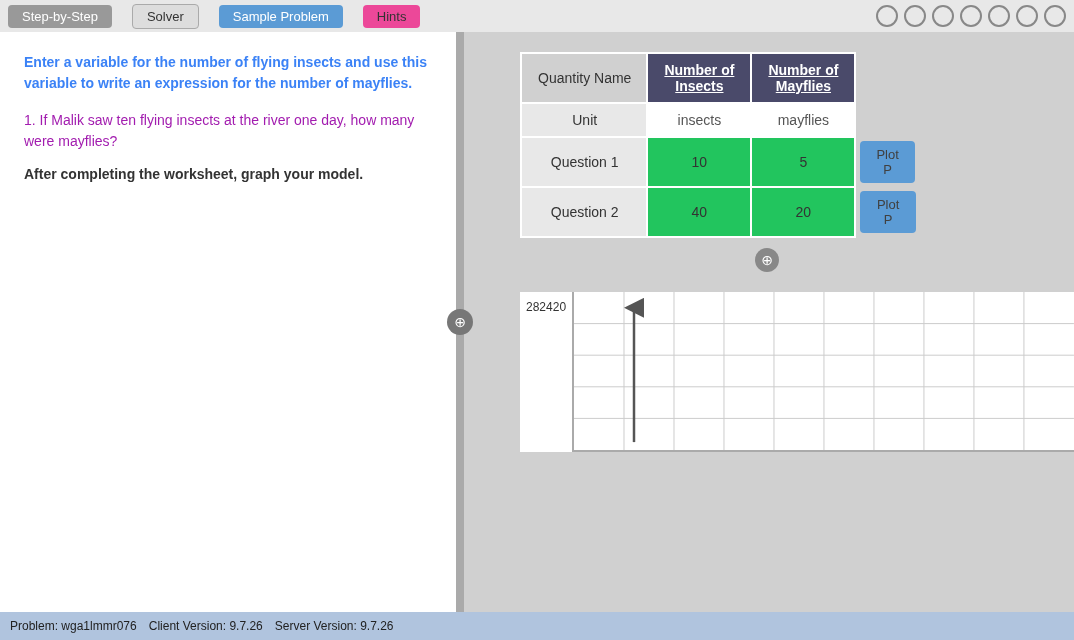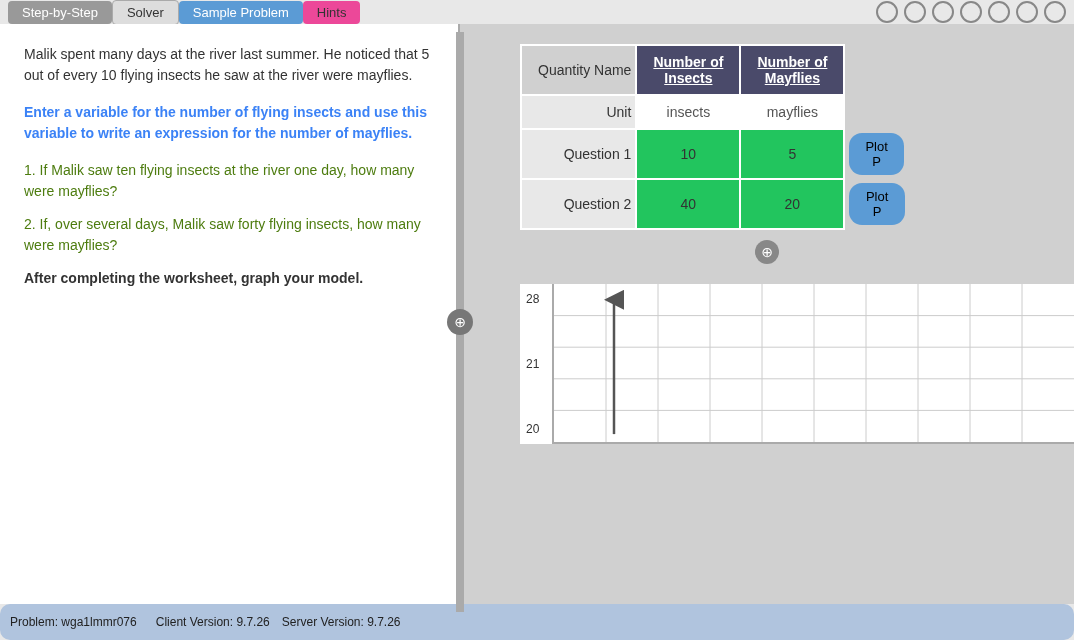--- a/index.html
+++ b/index.html
@@ -11,22 +11,22 @@
       overflow: hidden;
       position: relative;
     }
 
     
     .top-nav {
       display: flex;
       align-items: center;
       background: #e8e8e8;
       padding: 4px 8px;
-      gap: 0;
-      height: 24px;
+      gap: 20px;
+      height: 32px;
     }
     .nav-btn {
       padding: 4px 14px;
       border: none;
       border-radius: 4px;
       cursor: pointer;
       font-size: 13px;
       font-weight: 500;
     }
     .nav-btn.gray { background: #999; color: #fff; }
@@ -73,21 +73,21 @@
     }
     .bold-text {
       font-weight: bold;
       font-size: 14px;
       color: #3b82f6;
       line-height: 1.5;
       margin-bottom: 16px;
     }
     .question-text {
       font-size: 14px;
-      color: #4d7c0f;
+      color: #a21caf;
       line-height: 1.5;
       margin-bottom: 12px;
     }
     .final-text {
       font-weight: bold;
       font-size: 14px;
       color: #333;
       line-height: 1.5;
       margin-top: 12px;
     }
@@ -121,44 +121,43 @@
     .worksheet-table .header-dark {
       background: #4a4a6a;
       color: #fff;
       font-weight: bold;
       text-decoration: underline;
     }
     .worksheet-table .row-label {
       background: #e8e8e8;
       color: #333;
       font-weight: normal;
-      text-align: right;
-      padding-right: 4px;
+      padding-right: 15px;
     }
     .worksheet-table .cell-white {
       background: #22c55e;
       color: #333;
       min-width: 100px;
     }
     .worksheet-table .cell-unit {
       background: #fff;
       color: #555;
       font-style: normal;
     }
 
     
     .plot-btn {
       background: #5b9bd5;
-      color: #000000;
+      color: #404040;
       border: none;
       padding: 6px 16px;
       font-size: 13px;
       cursor: pointer;
       margin-left: 4px;
-      border-radius: 13px;
+      border-radius: 4px;
     }
 
     
     .drag-handle {
       position: absolute;
       left: -12px;
       top: 50%;
       transform: translateY(-50%);
       width: 24px;
       height: 24px;
@@ -216,28 +215,27 @@
       left: 50%;
       transform: translate(-50%, -50%);
     }
 
     
     .status-bar {
       position: absolute;
       bottom: 0;
       left: 0;
       right: 0;
-      height: 36px;
+      height: 28px;
       background: #b0c4de;
       display: flex;
       align-items: center;
       padding: 0 10px;
       font-size: 12px;
       color: #222;
-      border-radius: 10px;
     }
 
     
     .expr-input {
       border: none;
       border-left: 2px solid #333;
       outline: none;
       width: 80px;
       font-size: 14px;
       background: #fff;
@@ -259,24 +257,22 @@
     <span class="circle"></span>
     <span class="circle"></span>
     <span class="circle"></span>
     <span class="circle"></span>
   </div>
 </div>
 
 <div class="main-content">
 
   <div class="left-panel">
-    <p class="problem-text">Malik spent many days at the river last summer. He noticed that 5 out of every 10 flying insects he saw at the river were mayflies.</p>
     <p class="bold-text">Enter a variable for the number of flying insects and use this variable to write an expression for the number of mayflies.</p>
     <p class="question-text">1.  If Malik saw ten flying insects at the river one day, how many were mayflies?</p>
-    <p class="question-text">2.  If, over several days, Malik saw forty flying insects, how many were mayflies?</p>
     <p class="final-text">After completing the worksheet, graph your model.</p>
   </div>
 
   <div class="right-panel">
 
     <div class="table-area">
       <table class="worksheet-table">
         <thead>
           <tr>
             <th class="row-label" style="background:#d0d0d0; border:2px solid #fff;">Quantity Name</th>
@@ -321,23 +317,23 @@
     <div style="position:relative; width:100%; margin-top:10px; display:flex; align-items:center; justify-content:center;">
       <div class="drag-handle" style="position:relative; left:auto; top:auto; transform:none;">
         <span>⊕</span>
       </div>
     </div>
 
     <div class="graph-area">
 
       <div style="position:relative; margin-left:40px; background:#fff; height:160px; display:flex;">
 
-        <div style="display:flex; flex-direction:column; justify-content:space-between; padding:8px 6px; min-width:32px; background:#fff;">
+        <div style="display:flex; justify-content:space-between; padding:8px 6px; min-width:32px; background:#fff;">
           <span class="y-label">28</span>
-          <span class="y-label">21</span>
+          <span class="y-label">24</span>
           <span class="y-label">20</span>
         </div>
 
         <div style="flex:1; position:relative; border-left:2px solid #aaa; border-bottom:2px solid #aaa;">
           <svg width="100%" height="100%" style="position:absolute;top:0;left:0;">
 
             <line x1="0" y1="20%" x2="100%" y2="20%" stroke="#ccc" stroke-width="1"></line>
             <line x1="0" y1="40%" x2="100%" y2="40%" stroke="#ccc" stroke-width="1"></line>
             <line x1="0" y1="60%" x2="100%" y2="60%" stroke="#ccc" stroke-width="1"></line>
             <line x1="0" y1="80%" x2="100%" y2="80%" stroke="#ccc" stroke-width="1"></line>
@@ -367,15 +363,15 @@
 </div>
 
 <div class="resize-handle">
   <div class="resize-circle">
     <span>⊕</span>
   </div>
 </div>
 
 <div class="status-bar">
   <span>Problem: wga1lmmr076</span>
-  <span style="margin-left:19px;">Client Version: 9.7.26</span>
+  <span style="margin-left:12px;">Client Version: 9.7.26</span>
   <span style="margin-left:12px;">Server Version: 9.7.26</span>
 </div>
 
 </body></html>

